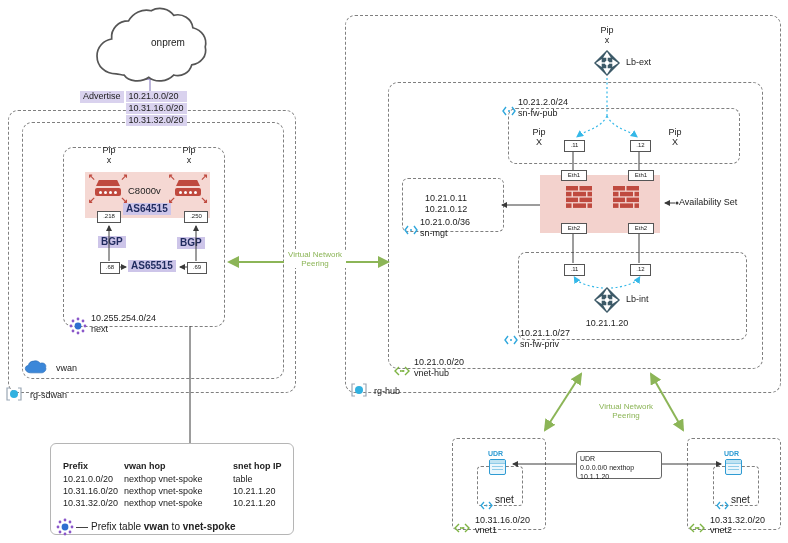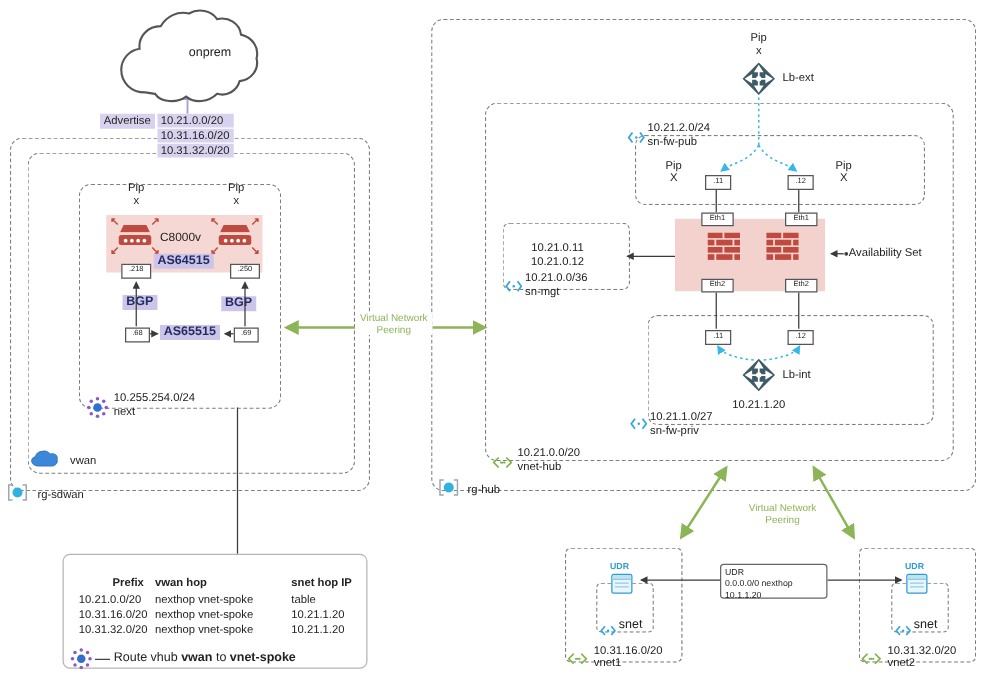--- a/index.html
+++ b/index.html
@@ -207,21 +207,21 @@
 
   <div class="icon" style="left:6px;top:387px;">
     <svg width="16" height="14">
       <path d="M4,1 H1 V13 H4 M12,1 H15 V13 H12" fill="none" stroke="#9aa7b5" stroke-width="1.2"></path>
       <circle cx="8" cy="7" r="4" fill="#31b1e0"></circle>
     </svg>
   </div>
   <span class="lbl z3" style="left:30px;top:390px;">rg-sdwan</span>
 
   <div class="rtable">
-    <span class="cell hdr" style="left:12px;top:17px;margin-left:27px;">Prefix</span>
+    <span class="cell hdr" style="left:12px;top:17px;">Prefix</span>
     <span class="cell hdr" style="left:73px;top:17px;">vwan hop</span>
     <span class="cell hdr" style="left:182px;top:17px;">snet hop IP</span>
     <span class="cell" style="left:12px;top:30px;">10.21.0.0/20</span>
     <span class="cell" style="left:73px;top:30px;">nexthop vnet-spoke</span>
     <span class="cell" style="left:182px;top:30px;">table</span>
     <span class="cell" style="left:12px;top:42px;">10.31.16.0/20</span>
     <span class="cell" style="left:73px;top:42px;">nexthop vnet-spoke</span>
     <span class="cell" style="left:182px;top:42px;">10.21.1.20</span>
     <span class="cell" style="left:12px;top:54px;">10.31.32.0/20</span>
     <span class="cell" style="left:73px;top:54px;">nexthop vnet-spoke</span>
@@ -235,21 +235,21 @@
           <circle cx="4" cy="14" r="1.4"></circle>
             <circle cx="2" cy="9" r="1.4"></circle>
             <circle cx="4" cy="4" r="1.4"></circle>
           <circle cx="9" cy="2" r="1.4"></circle>
             <circle cx="14" cy="4" r="1.4"></circle>
         </g>
         <circle cx="9" cy="9" r="3.4" fill="#2f6fd0"></circle>
       </svg>
     </div>
     <div class="capline" style="left:25px;top:83px;width:12px;"></div>
-    <span class="cap" style="left:40px;top:77px;"><span>Route vhub </span><b>vwan</b><span> to </span><b>vnet-spoke</b></span>
+    <span class="cap" style="left:40px;top:77px;"><span>Prefix table </span><b>vwan</b><span> to </span><b>vnet-spoke</b></span>
   </div>
 
   <div class="dashbox" style="left:345px;top:15px;width:434px;height:376px;"></div>
   <div class="dashbox" style="left:388px;top:82px;width:373px;height:285px;"></div>
 
   <div class="pip" style="left:594px;top:25px;width:26px;">
     <span>Pip</span><br>
     <span>x</span>
   </div>
 

